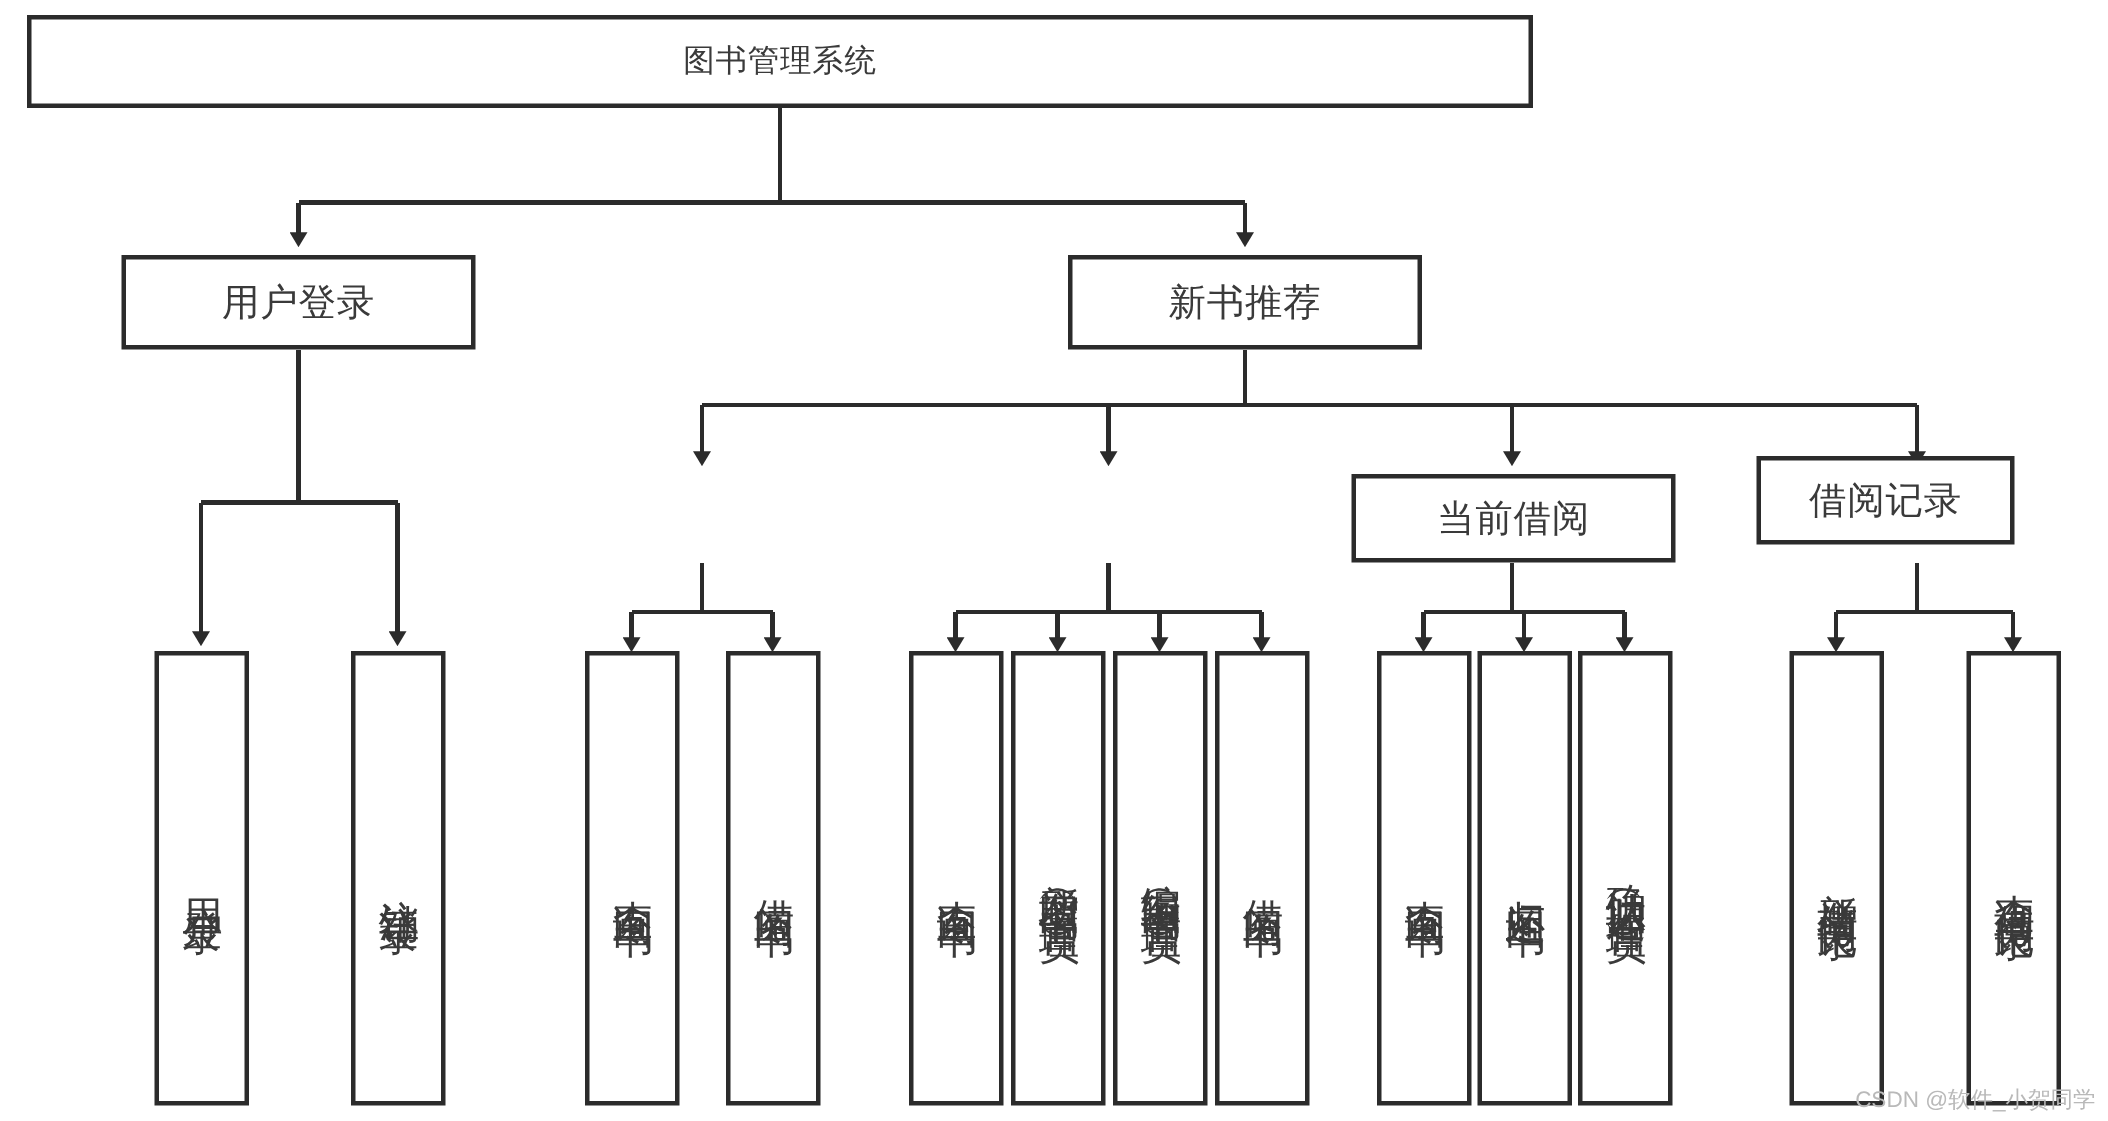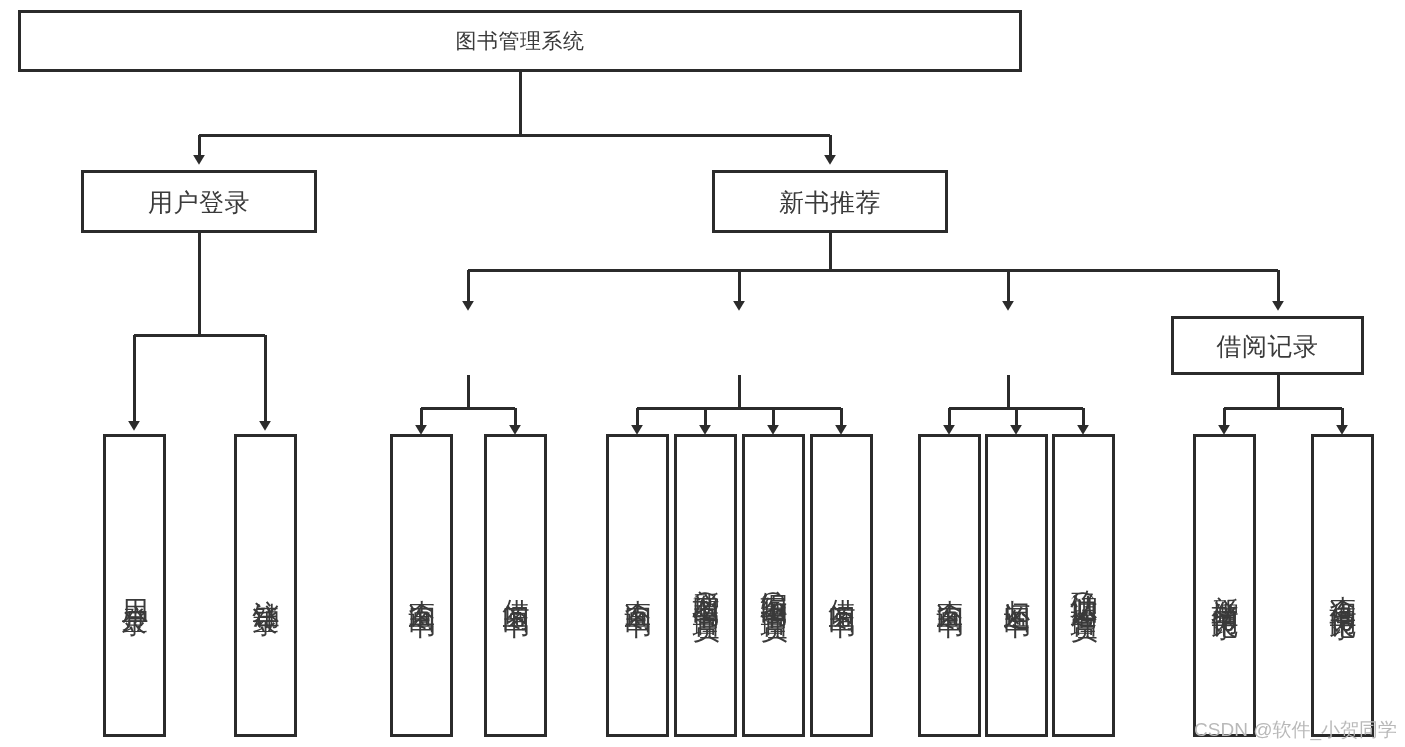--- a/index.html
+++ b/index.html
@@ -59,21 +59,21 @@
     letter-spacing: 4px;
     line-height: 1;
     white-space: nowrap;
     max-height: 280px;
   }
   
   #watermark {
     position: absolute;
     right: 8px;
     bottom: 4px;
-    font-size: 19px;
+    font-size: 15px;
     color: #b9b9b9;
     font-family: "Liberation Sans", "DejaVu Sans", sans-serif;
     white-space: nowrap;
     z-index: 5;
     pointer-events: none;
   }
 </style>
 </head>
 <body>
 
@@ -136,22 +136,25 @@
   <div class="node mid" style="left:81px; top:170px; width:236px; height:63px;">
     <span class="node-label">用户登录</span>
   </div>
 
   <div class="node mid" style="left:712px; top:170px; width:236px; height:63px;">
     <span class="node-label">新书推荐</span>
   </div>
 
 
 
-
-  <div class="node mid" style="left:1171px; top:316px; width:193px; height:59px;">
+  <div class="node mid" style="left:901px; top:316px; width:216px; height:59px;">
+    <span class="node-label">当前借阅</span>
+  </div>
+
+  <div class="node mid" style="left:1171px; top:304px; width:172px; height:59px;">
     <span class="node-label">借阅记录</span>
   </div>
 
   <div class="node leaf" style="left:103px; top:434px; width:63px; height:303px;">
     <span class="node-label">用户登录</span>
   </div>
 
   <div class="node leaf" style="left:234px; top:434px; width:63px; height:303px;">
     <span class="node-label">注销登录</span>
   </div>

